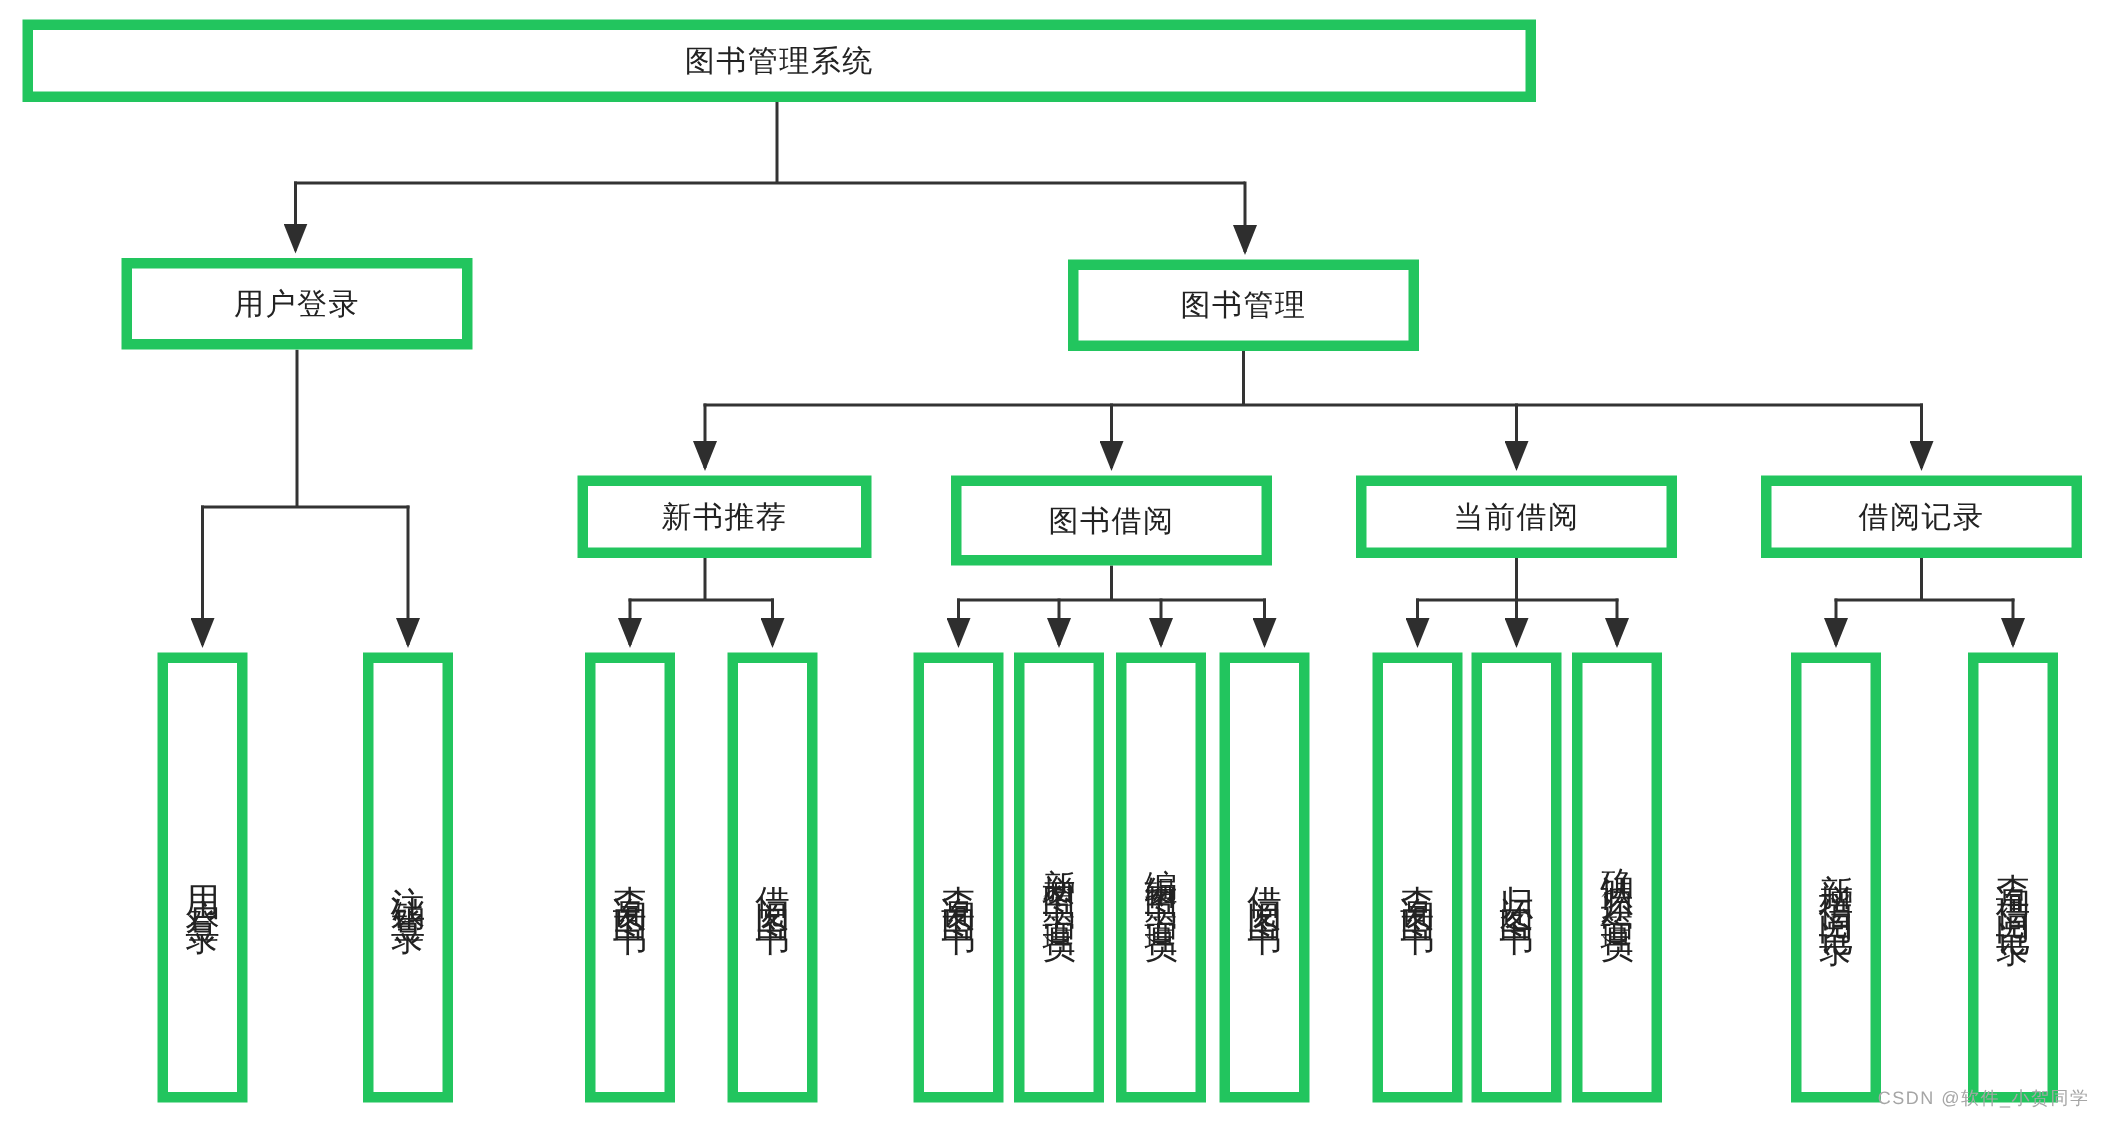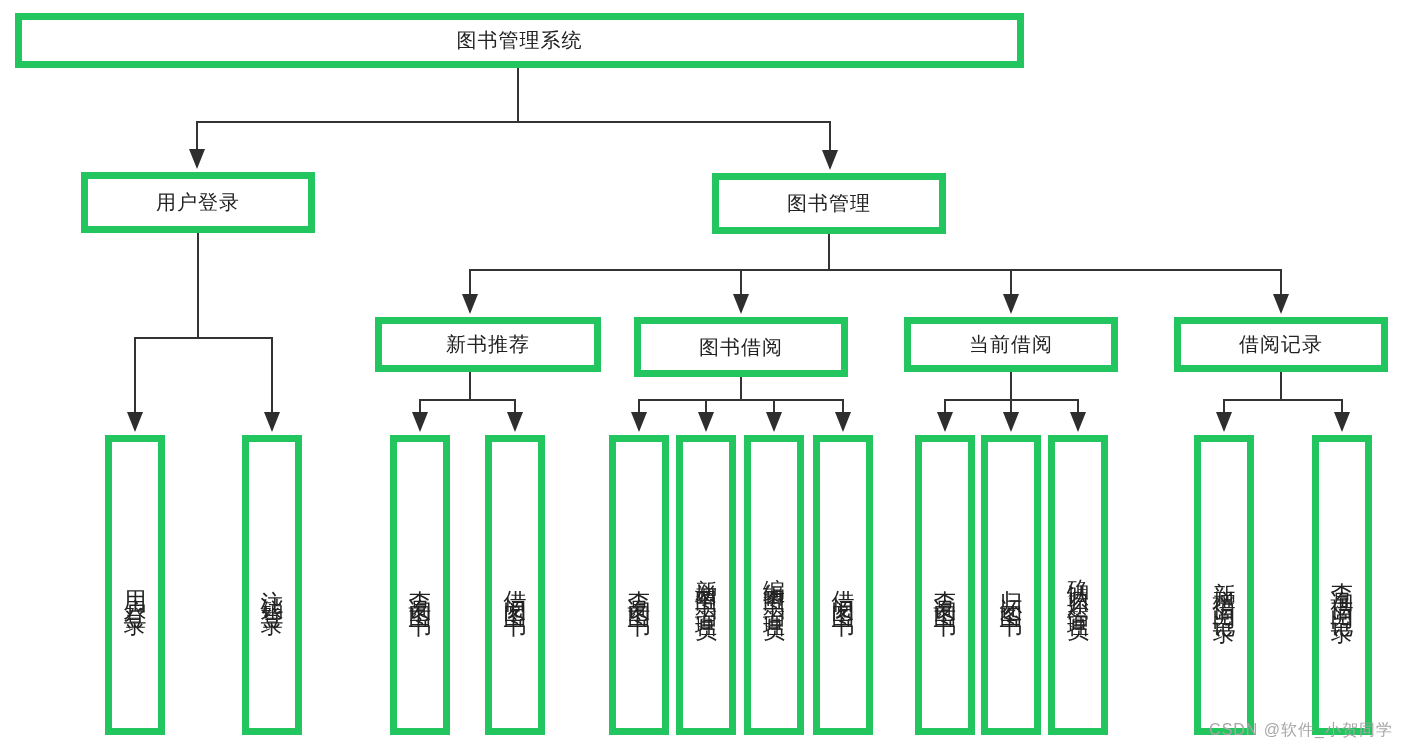--- a/index.html
+++ b/index.html
@@ -48,21 +48,21 @@
     padding-top: 6px;
   }
   .v-box.long {
     letter-spacing: 6px;
     font-size: 22px;
   }
   .watermark {
     position: absolute;
     right: 12px;
     bottom: 6px;
-    font-size: 16px;
+    font-size: 12px;
     color: #a6a6a6;
     letter-spacing: 1px;
     z-index: 2;
     white-space: nowrap;
   }
 </style>
 </head>
 <body>
 
 <div class="canvas">
@@ -115,21 +115,21 @@
       <line x1="1224" y1="399" x2="1224" y2="430" marker-end="url(#arrow)"></line>
       <line x1="1342" y1="399" x2="1342" y2="430" marker-end="url(#arrow)"></line>
     </g>
   </svg>
 
   <div class="box h-box" style="left:15px; top:13px; width:1009px; height:55px;">图书管理系统</div>
 
   <div class="box h-box" style="left:81px; top:172px; width:234px; height:61px;">用户登录</div>
   <div class="box h-box" style="left:712px; top:173px; width:234px; height:61px;">图书管理</div>
 
-  <div class="box h-box" style="left:375px; top:317px; width:226px; height:55px;">新书推荐</div>
+  <div class="box h-box" style="left:385px; top:317px; width:196px; height:55px;">新书推荐</div>
   <div class="box h-box" style="left:634px; top:317px; width:214px; height:60px;">图书借阅</div>
   <div class="box h-box" style="left:904px; top:317px; width:214px; height:55px;">当前借阅</div>
   <div class="box h-box" style="left:1174px; top:317px; width:214px; height:55px;">借阅记录</div>
 
   <div class="box v-box" style="left:105px; top:435px; width:60px; height:300px;">用户登录</div>
   <div class="box v-box" style="left:242px; top:435px; width:60px; height:300px;">注销登录</div>
 
   <div class="box v-box" style="left:390px; top:435px; width:60px; height:300px;">查询图书</div>
   <div class="box v-box" style="left:485px; top:435px; width:60px; height:300px;">借阅图书</div>
 

